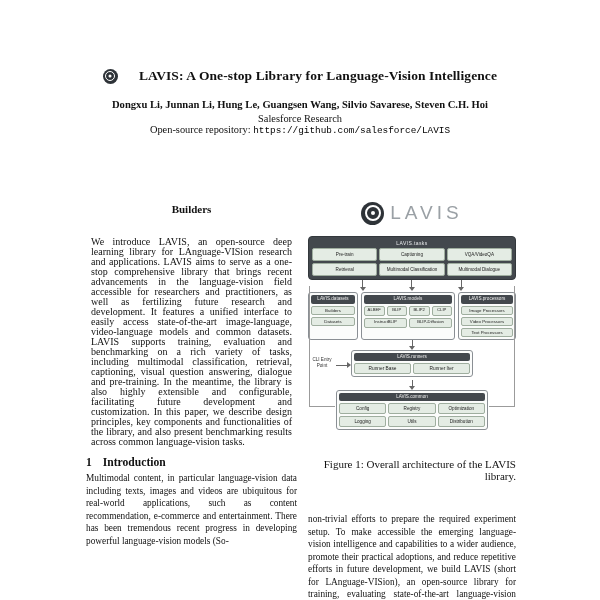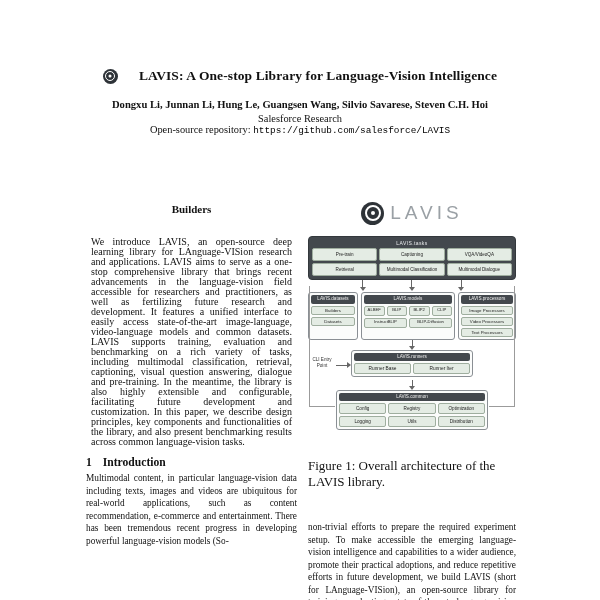--- a/index.html
+++ b/index.html
@@ -81,21 +81,21 @@
   .entry-arrow { position:absolute; left:28px; top:15px; width:12px; height:1px; background:#666; }
   .entry-arrow::after { content:""; position:absolute; right:-3px; top:-2.5px; border:3px solid transparent; border-left:4px solid #666; border-right:none; }
 
   .commongrp { width:152px; margin:0 auto; border:1px solid #8a8f94; border-radius:3px; padding:2px; background:#fbfcfb; display:flex; flex-direction:column; gap:2px; }
   .cgrid { display:grid; grid-template-columns:repeat(3,1fr); gap:2px; }
   .cgrid .box { min-height:11px; font-size:4.6px; }
 
   .vline { position:absolute; width:1px; background:#9b9b9b; }
   .hline { position:absolute; height:1px; background:#9b9b9b; }
 
-  .fig-caption { margin-top:10px; font-size:13px; text-align:left; }
+  .fig-caption { margin-top:10px; font-size:11px; text-align:right; }
   .col-right .body-text { margin-top:31px; }
 </style>
 </head>
 <body>
 
 <div class="page">
 
   <div class="paper-header">
     <div class="title-row">
       <span class="logo-circle"></span>

